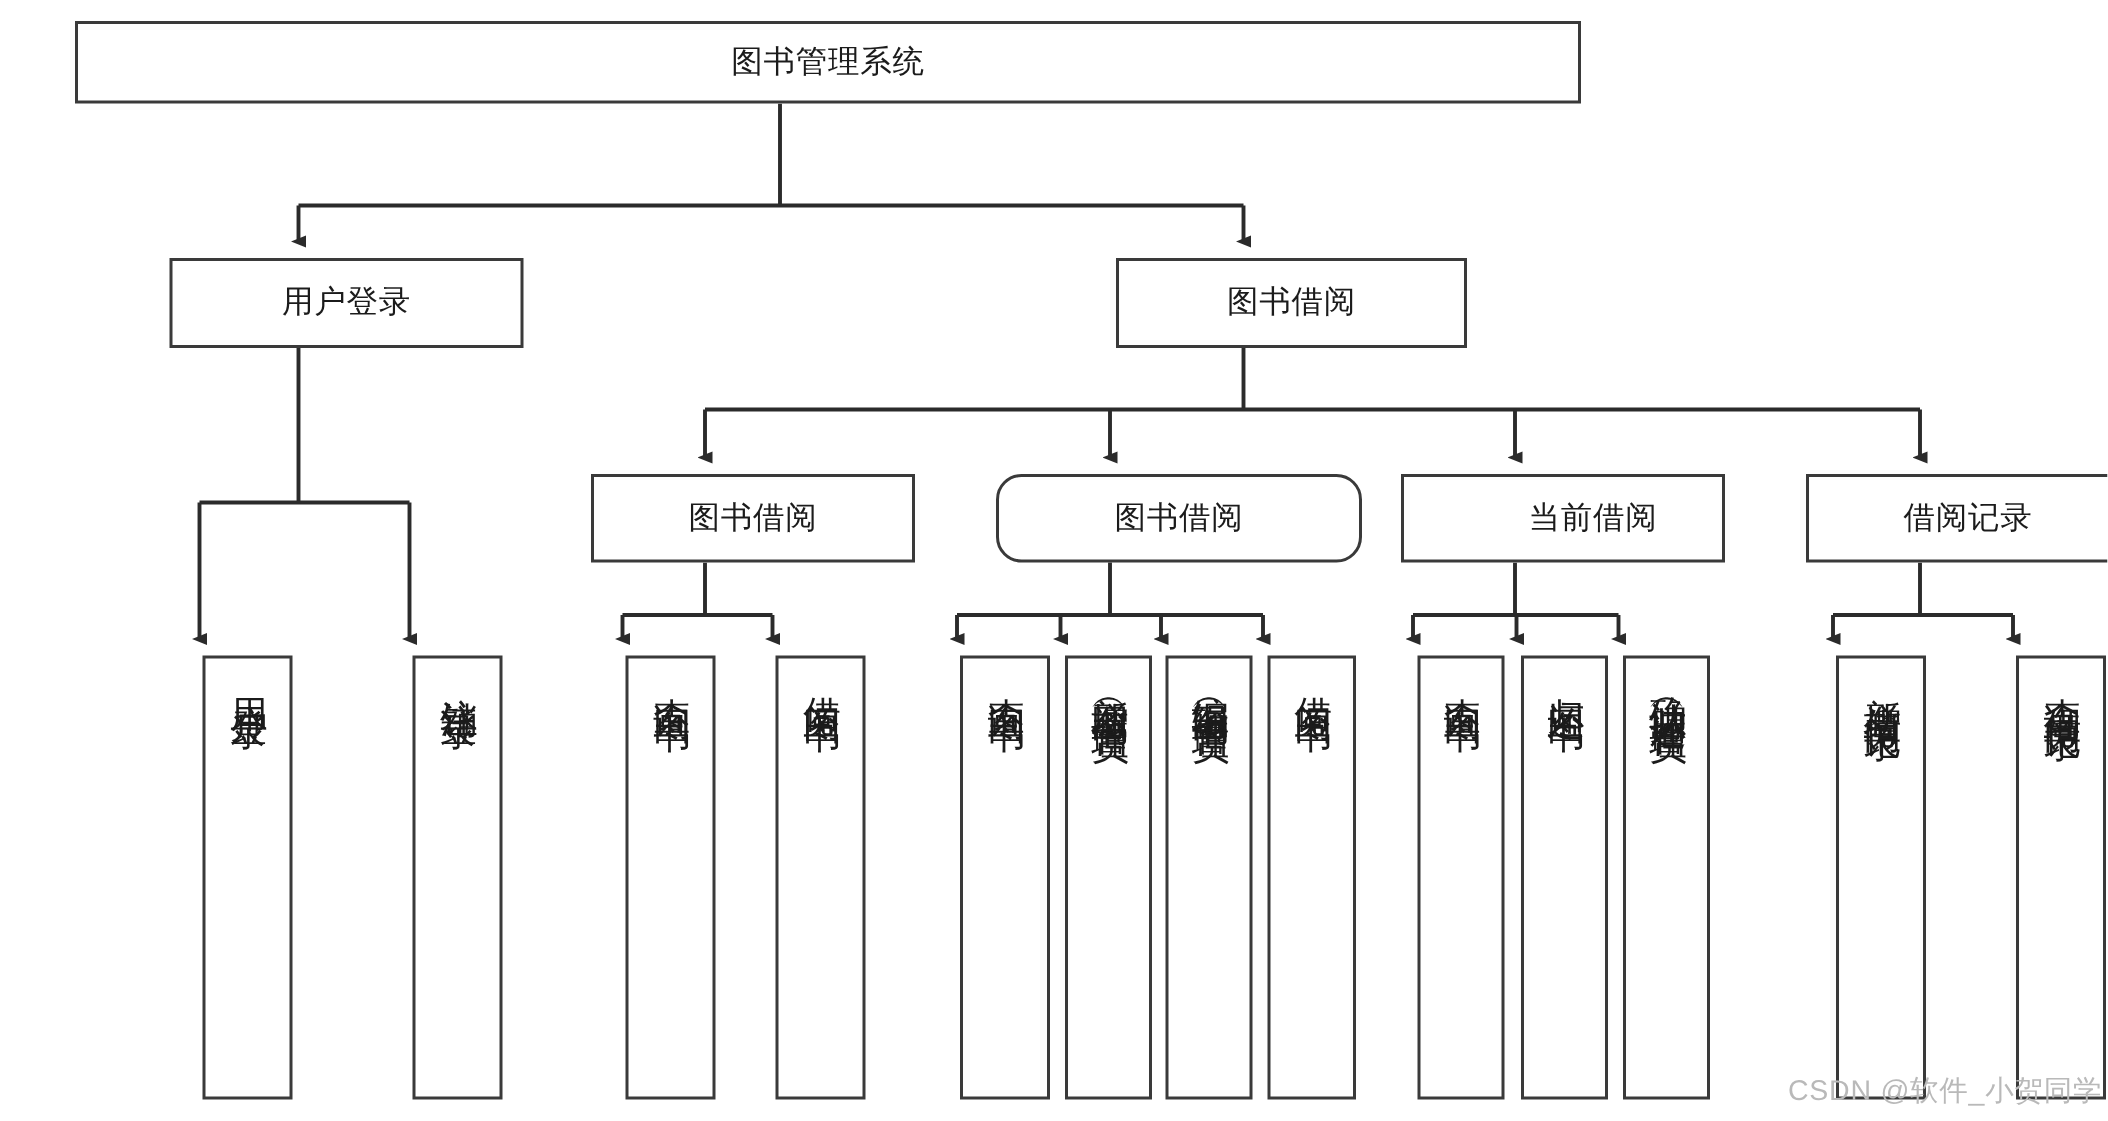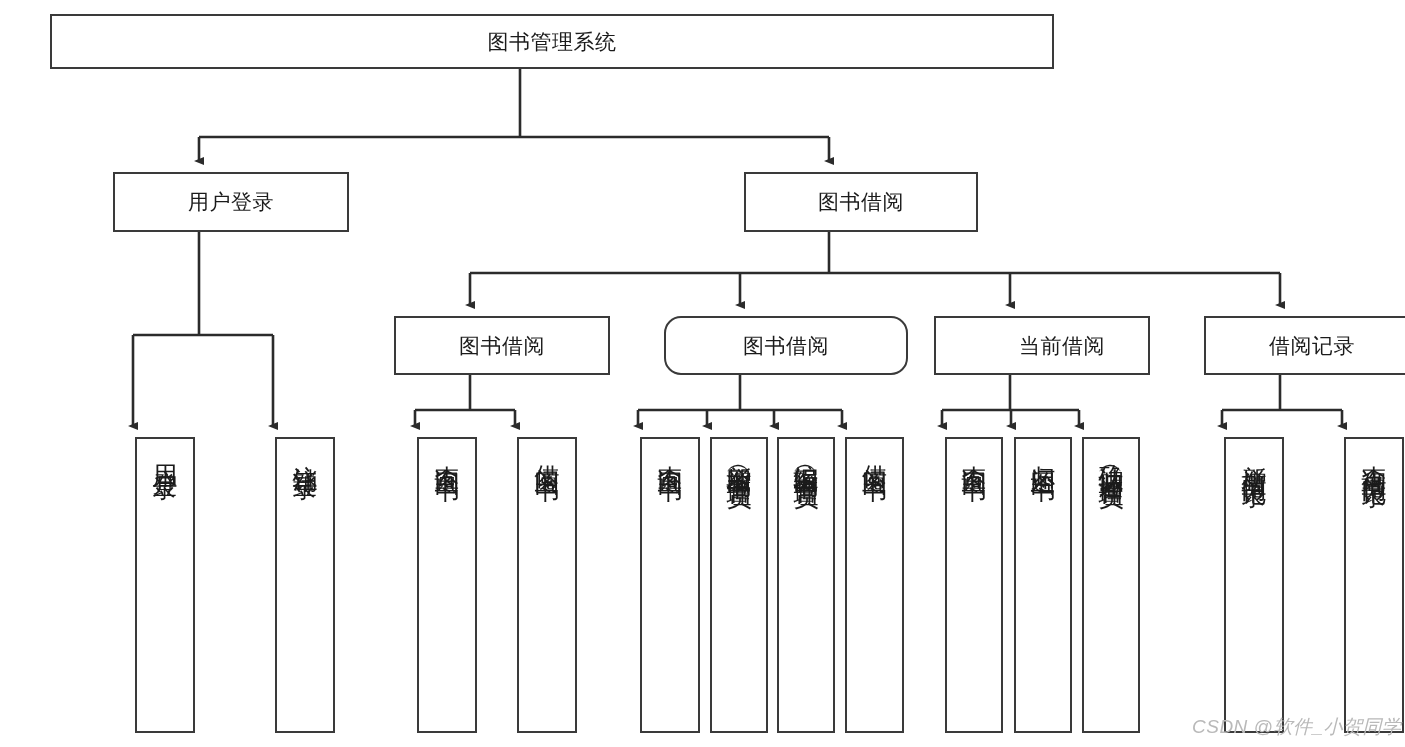--- a/index.html
+++ b/index.html
@@ -65,21 +65,20 @@
   .node.vert.tall .node-label {
     letter-spacing: 3px;
   }
   .watermark {
     position: absolute;
     font-size: 19px;
     color: #b9b9b9;
     white-space: nowrap;
     z-index: 5;
     letter-spacing: 0.5px;
-    font-style: italic;
   }
 </style>
 </head>
 <body>
 
 <div id="canvas">
 
   <svg id="edges" viewBox="0 0 1405 747" xmlns="http://www.w3.org/2000/svg">
     <defs>
       <marker id="arrow" markerWidth="10" markerHeight="10" refX="5" refY="5" orient="auto" markerUnits="userSpaceOnUse">

